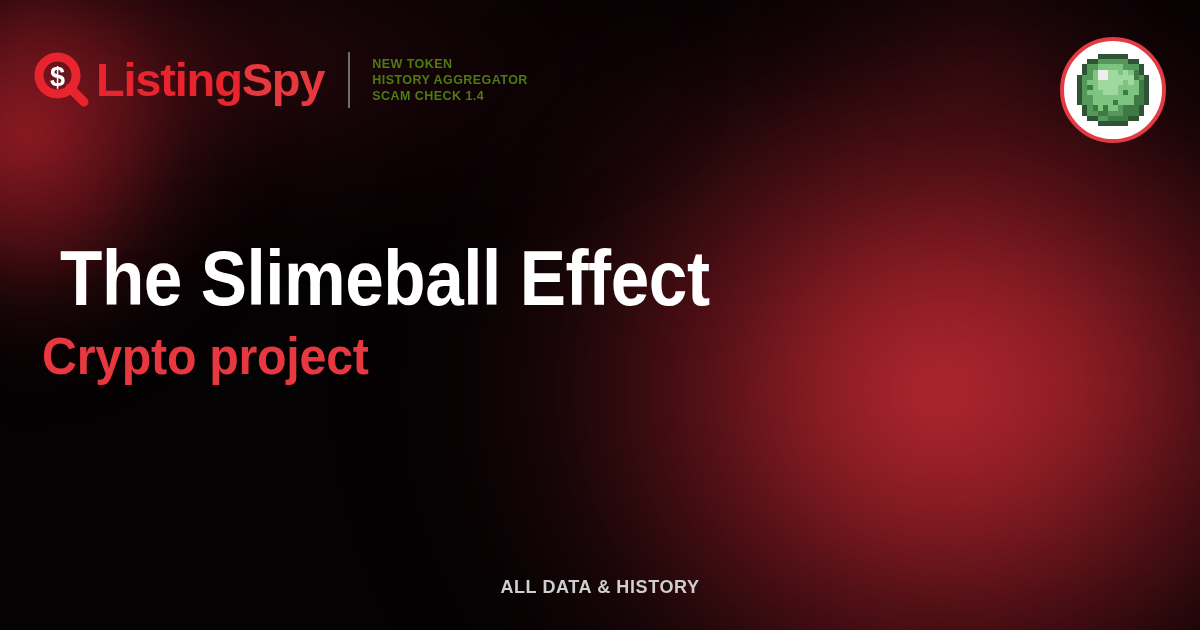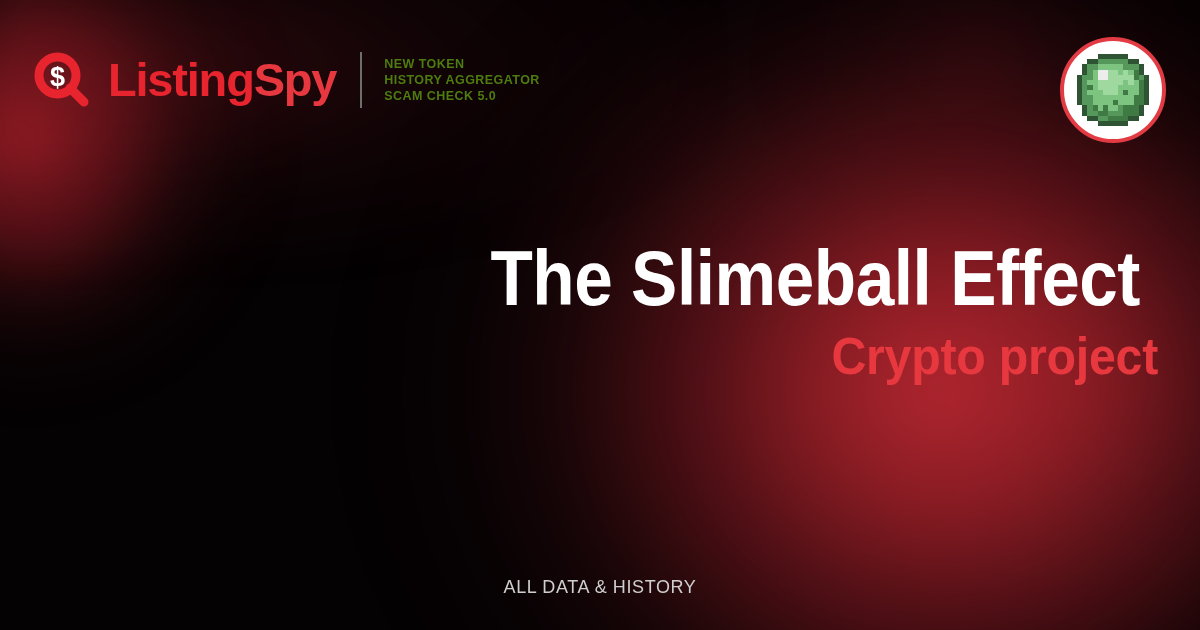--- a/index.html
+++ b/index.html
@@ -98,21 +98,21 @@
     width: 56px;
     height: 56px;
     flex: 0 0 auto;
     display: block;
   }
   .logo-word {
     font-size: 47px;
     font-weight: 700;
     letter-spacing: -1.2px;
     line-height: 1;
-    margin-left: 18px;
+    margin-left: 6px;
     margin-top: -2px;
     white-space: nowrap;
   }
   .logo-divider {
     width: 2px;
     height: 56px;
     background: #6e6e6e;
     margin: 0 22px 0 24px;
     flex: 0 0 auto;
   }
@@ -148,21 +148,21 @@
     height: 82px;
     image-rendering: pixelated;
   }
 
   
   .center {
     position: absolute;
     left: 0;
     right: 0;
     top: 236px;
-    text-align: right;
+    text-align: left;
     z-index: 4;
   }
   .headline {
     color: #ffffff;
     font-size: 77px;
     font-weight: 700;
     line-height: 84px;
     letter-spacing: -0.5px;
     margin: 0;
     transform: scaleX(0.90);
@@ -181,21 +181,21 @@
 
   
   .footer {
     position: absolute;
     left: 0;
     right: 0;
     bottom: 32px;
     text-align: center;
     color: #cfcfcf;
     font-size: 18px;
-    font-weight: 400;
+    font-weight: 700;
     letter-spacing: 0.6px;
     z-index: 4;
   }
 </style>
 </head>
 <body>
 
 <div class="canvas">
 
   <div class="glow glow-left"></div>
@@ -214,21 +214,21 @@
       </svg>
     </span>
 
     <span class="logo-word"><span style="color:#E8252F">Listing</span><span style="color:#E8383F">Spy</span></span>
 
     <span class="logo-divider"></span>
 
     <div class="tagline">
       <div>NEW TOKEN</div>
       <div>HISTORY AGGREGATOR</div>
-      <div>SCAM CHECK 5.0</div>
+      <div>SCAM CHECK 1.4</div>
     </div>
   </div>
 
   <div class="avatar">
     <span>
       <svg viewBox="0 0 16 16" xmlns="http://www.w3.org/2000/svg" shape-rendering="crispEdges">
 
         <path d="M5 1h6v1h2v1h1v2h1v6h-1v2h-1v1h-2v1H5v-1H3v-1H2v-2H1V5h1V3h1V2h2z" fill="#2E5434"></path>
 
         <path d="M5 2h6v1h2v2h1v6h-1v2h-2v1H5v-1H3v-2H2V5h1V3h2z" fill="#56985C"></path>

